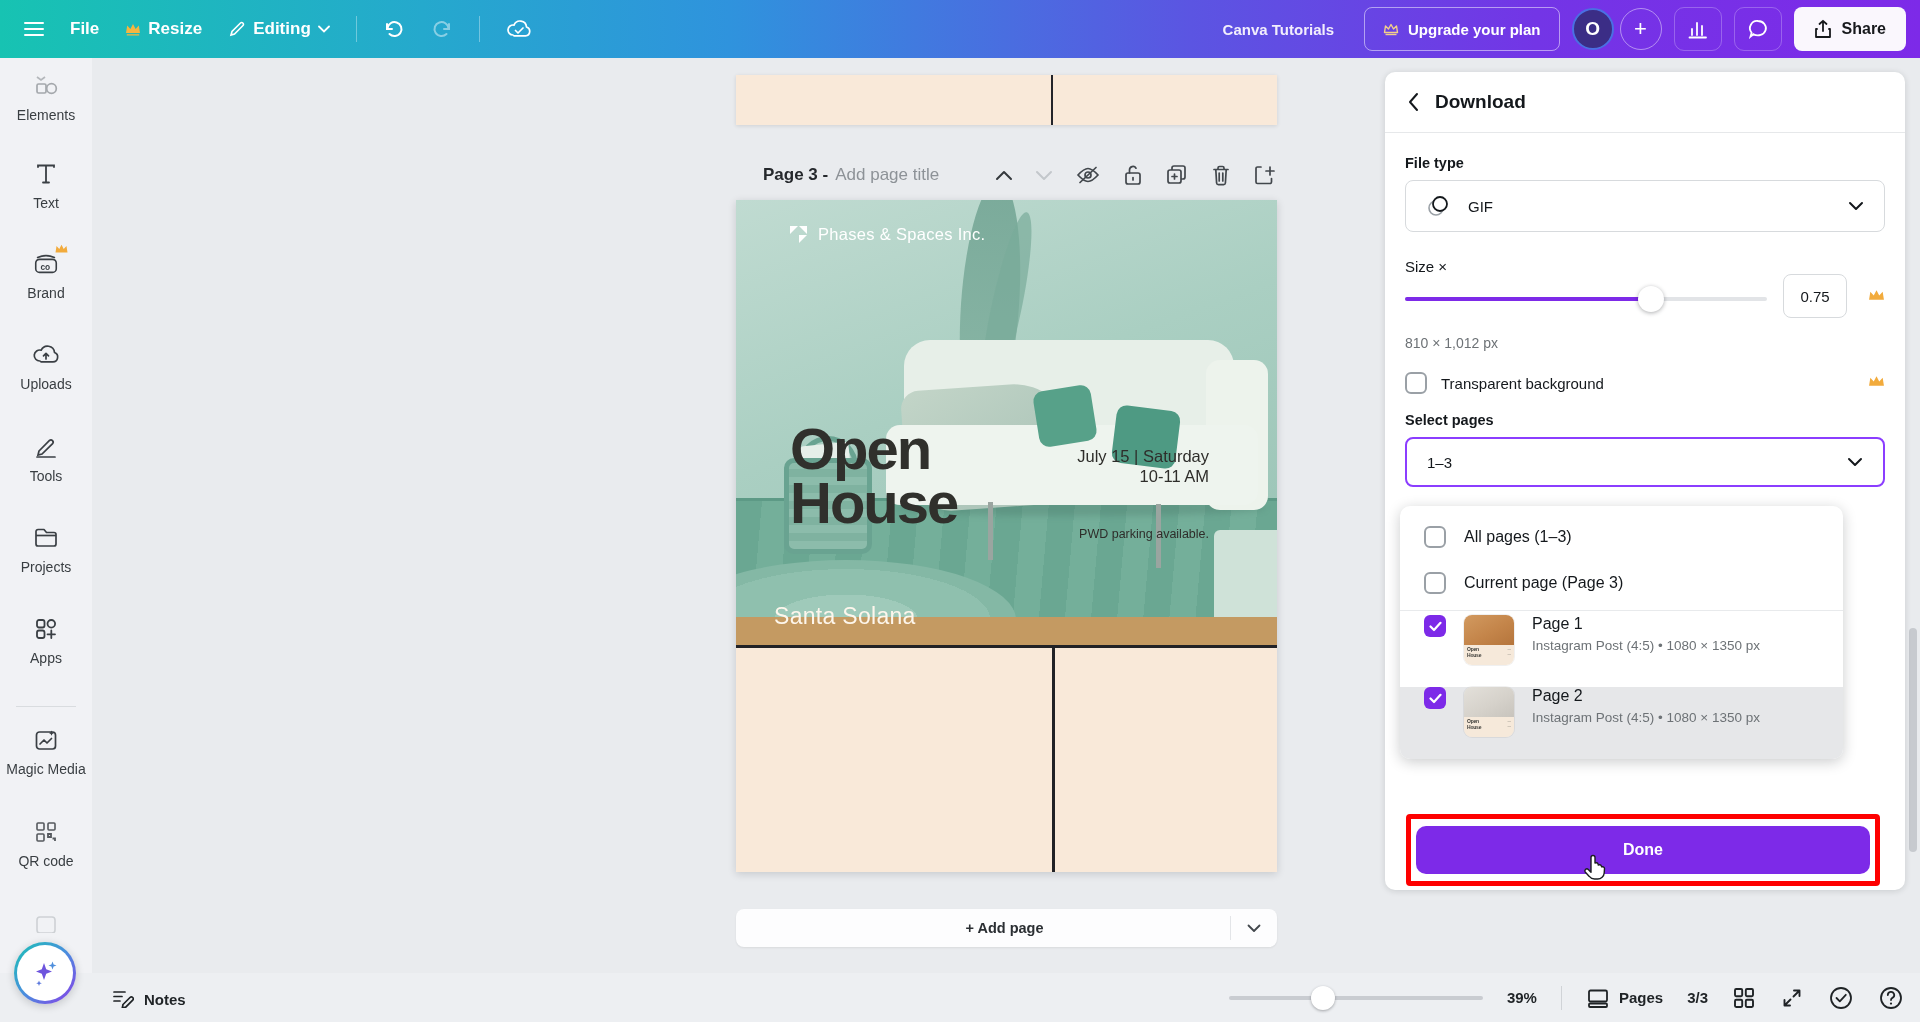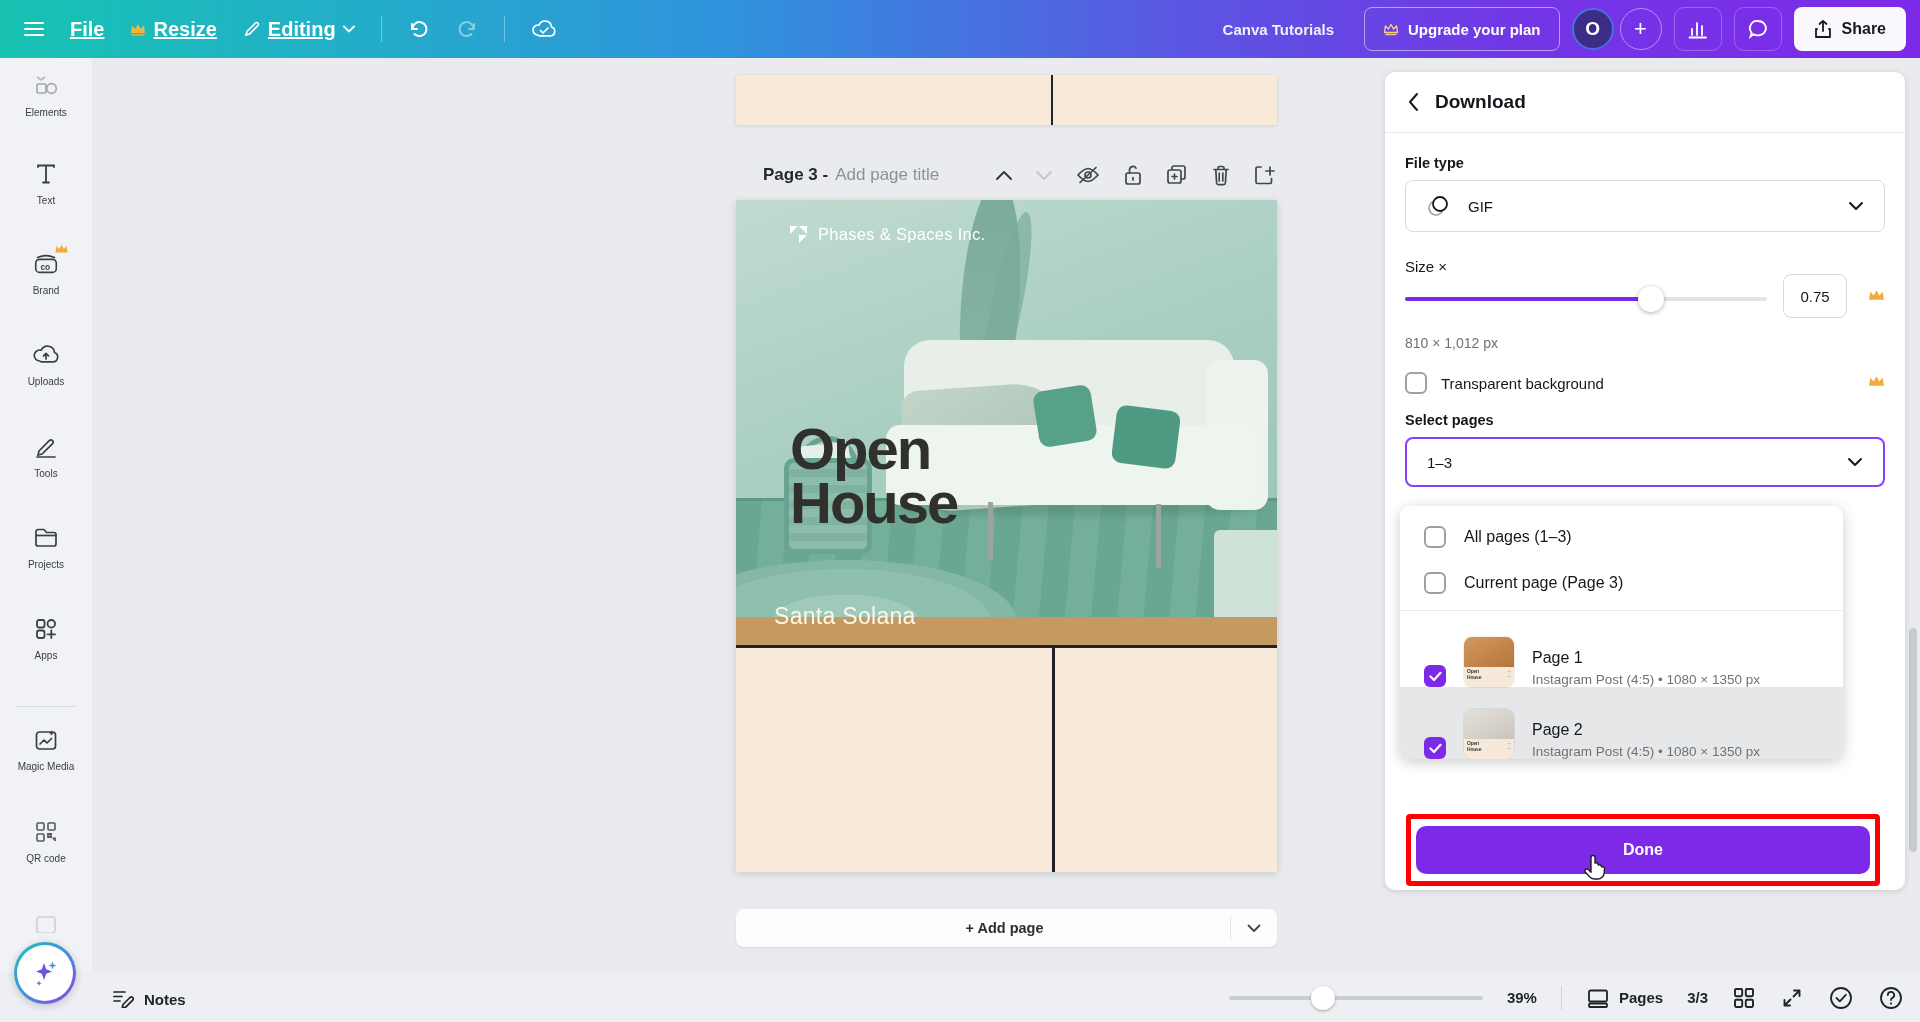--- a/index.html
+++ b/index.html
@@ -4,21 +4,21 @@
 <style>
   * { margin:0; padding:0; box-sizing:border-box; }
   html,body { width:1920px; height:1022px; }
   body { font-family:"Liberation Sans", sans-serif; background:#e9ebee; overflow:hidden; position:relative; }
 
   
   .topbar { position:absolute; left:0; top:0; width:1920px; height:58px;
     background:linear-gradient(90deg,#17c3b2 0%,#25a9cd 22%,#2f93dd 38%,#5b55e2 62%,#7335e6 80%,#7d2ae8 100%);
     display:flex; align-items:center; color:#fff; z-index:30; }
   .tb-left { display:flex; align-items:center; gap:26px; padding-left:24px; }
-  .tb-label { font-size:20px; font-weight:700; color:#fff; cursor:default;text-decoration:underline; }
+  .tb-label { font-size:17px; font-weight:700; color:#fff; cursor:default; }
   .tb-group { display:flex; align-items:center; gap:7px; }
   .hamburger { width:20px; height:14px; display:flex; flex-direction:column; justify-content:space-between; }
   .hamburger div { height:2px; background:#fff; border-radius:2px; }
   .tb-divider { width:1px; height:26px; background:rgba(255,255,255,.35); }
   .icon-btn { display:flex; align-items:center; justify-content:center; }
   .dim { opacity:.45; }
   .tb-right { margin-left:auto; display:flex; align-items:center; gap:12px; padding-right:14px; }
   .doc-title { font-size:15px; font-weight:700; color:#f2eefc; margin-right:18px; }
   .upgrade-btn { height:44px; padding:0 18px; border:1px solid rgba(255,255,255,.5); border-radius:8px;
     display:flex; align-items:center; gap:9px; font-size:15px; font-weight:700; color:#fff; }
@@ -27,21 +27,21 @@
   .plus-circle { width:42px; height:42px; border-radius:50%; border:1px solid rgba(255,255,255,.45);
     display:flex; align-items:center; justify-content:center; font-size:22px; font-weight:400; color:#fff; margin-left:-6px; }
   .sq-btn { width:48px; height:44px; border:1px solid rgba(255,255,255,.25); border-radius:10px;
     display:flex; align-items:center; justify-content:center; }
   .share-btn { height:44px; padding:0 20px; background:#faf7fd; border-radius:8px; display:flex; align-items:center;
     gap:10px; font-size:16px; font-weight:700; color:#17191c; }
 
   
   .sidebar { position:absolute; left:0; top:58px; width:92px; height:915px; background:#f1f2f5; z-index:5; }
   .sb-item { position:absolute; left:0; width:92px; display:flex; flex-direction:column; align-items:center; gap:7px; }
-  .sb-label { font-size:10px; color:#393e42; }
+  .sb-label { font-size:14px; color:#393e42; }
   .sb-divider { position:absolute; left:16px; width:60px; height:1px; background:#d9dcdf; }
   .sb-icon { position:relative; width:28px; height:28px; display:flex; align-items:center; justify-content:center; }
   .crown-badge { position:absolute; top:-9px; right:-9px; }
 
   
   .page2-frag { position:absolute; left:736px; top:75px; width:541px; height:50px; background:#f9e9d9;
     box-shadow:0 1px 4px rgba(20,24,28,.12); }
   .page2-frag .vline { position:absolute; left:315px; top:0; width:2px; height:50px; background:#23242a; }
 
   .page-header { position:absolute; left:736px; top:160px; width:541px; height:30px; display:flex; align-items:center; }
@@ -127,21 +127,21 @@
 
   .checkbox { width:22px; height:22px; border-radius:6px; border:2px solid #9aa0a6; background:#fff; flex:none;
     display:flex; align-items:center; justify-content:center; }
   .checkbox.checked { border:none; background:#7d2ae8; }
 
   .dropdown-list { position:absolute; left:1400px; top:506px; width:443px; background:#fff; border-radius:10px;
     box-shadow:0 3px 14px rgba(20,24,28,.22); z-index:20; padding:8px 0 0 0; overflow:hidden; }
   .dd-row { height:46px; display:flex; align-items:center; gap:18px; padding:0 24px; }
   .dd-row-label { font-size:16px; color:#14181c; }
   .dd-div { height:1px; background:#e8eaec; margin:4px 0; }
-  .dd-page { height:72px; display:flex; align-items:flex-end; gap:18px; padding:0 24px; }
+  .dd-page { height:72px; display:flex; align-items:flex-start; gap:18px; padding:0 24px; }
   .dd-page.hl { background:#e6e7e9; }
   .pg-thumb { width:50px; height:50px; border-radius:8px; overflow:hidden; flex:none; box-shadow:0 0 0 1px rgba(0,0,0,.06); }
   .pg-thumb .ph-top { height:30px; }
   .pg-thumb .ph-bot { height:20px; background:#f6e9da; display:flex; justify-content:space-between; padding:2px 3px; }
   .thumb-title { font-size:5px; line-height:1.1; font-weight:700; color:#3a3a36; letter-spacing:-.2px; }
   .thumb-meta { font-size:3.5px; color:#6b6a66; text-align:right; line-height:1.3; }
   .p1-top { background:linear-gradient(150deg,#d29a60 0%,#c4854a 55%,#b5753c 100%); }
   .p2-top { background:linear-gradient(150deg,#e3e0da 0%,#d6d2cb 55%,#c8c4bd 100%); }
   .pg-name { font-size:16px; color:#14181c; }
   .pg-meta { font-size:13.5px; color:#6d7276; margin-top:5px; }
@@ -422,20 +422,25 @@
   </div>
   <div class="tan-bar"></div>
   <div class="location">Santa Solana</div>
   <div class="black-hline"></div>
   <div class="cream"></div>
   <div class="black-vline"></div>
   <div class="headline">
     <div>Open</div>
     <div>House</div>
   </div>
+  <div class="right-col">
+    <div class="date-line">July 15 | Saturday</div>
+    <div class="date-line">10-11 AM</div>
+    <div class="note-line">PWD parking available.</div>
+  </div>
 </div>
 
 <div class="addpage">
   <div class="addpage-main">+ Add page</div>
   <div class="addpage-div"></div>
   <div class="addpage-chev">
     <svg width="14" height="9" viewBox="0 0 14 9">
         <path d="M1.5 1.5 L7 7 L12.5 1.5" fill="none" stroke="#42474c" stroke-width="1.8" stroke-linecap="round" stroke-linejoin="round"></path>
       </svg>
   </div>

